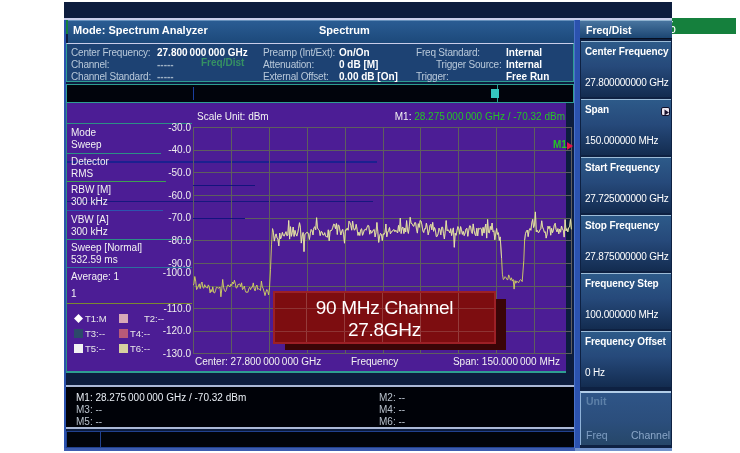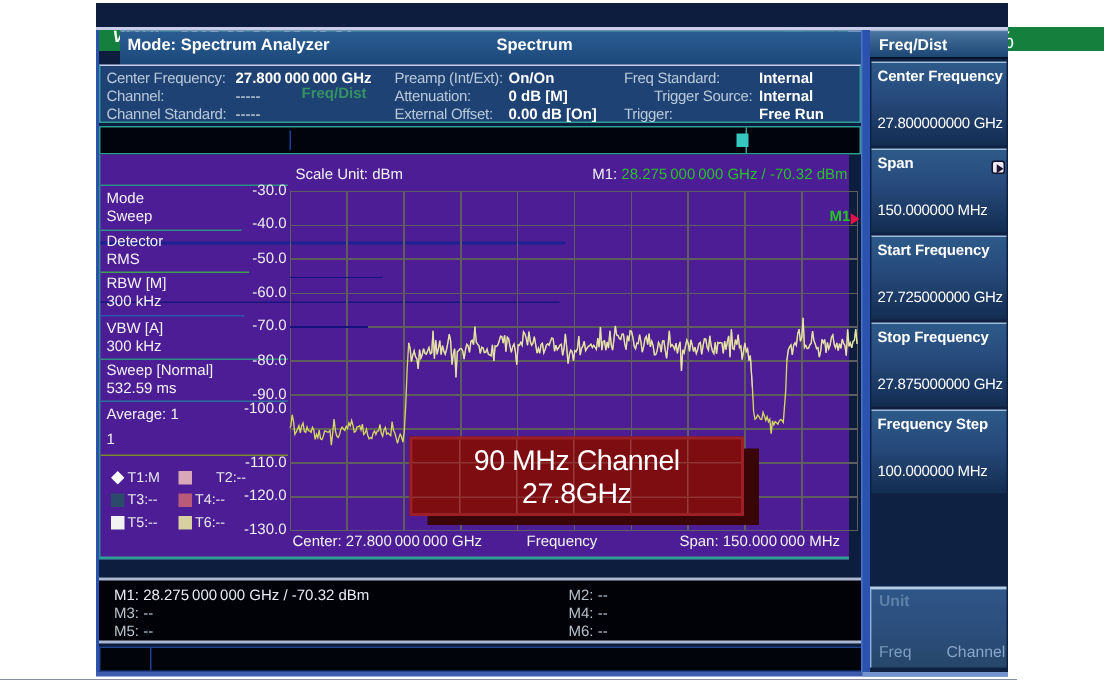--- a/index.html
+++ b/index.html
@@ -8,21 +8,21 @@
 #lborder { left:0; top:18px; width:2px; height:428px; background:#2b52ae; z-index:5; }
 #divider { left:510px; top:18px; width:6px; height:428px; background:#2b52ae; border-left:1px solid #4a72c8; z-index:5; }
 .abs { position:absolute; }
 
 
 #topbar { left:0; top:16px; width:672px; height:16px; background:#15803d; }
 #topsep { left:0; top:16px; width:608px; height:2px; background:#c9cdea; }
 #datetime { left:56px; top:1px; color:#fff; font-size:11px; font-weight:bold; letter-spacing:0.5px; }
 
 
-#modebar { left:16px; top:18px; width:512px; height:33px; background:linear-gradient(#2a5c93,#16406f); border-top:1px solid #6690bb;padding-left:10px; }
+#modebar { left:4px; top:18px; width:512px; height:33px; background:linear-gradient(#2a5c93,#16406f); border-top:1px solid #6690bb;padding-left:10px; }
 #modebar .t { position:absolute; left:5px; top:3px; color:#fff; font-size:11px; font-weight:bold; }
 #modebar .s { position:absolute; left:251px; top:3px; color:#fff; font-size:11px; font-weight:bold; }
 
 
 #settings { left:2px; top:41px; width:508px; height:39px; background:#1d4273; border:1px solid #2e9e92; border-top:1px solid #c9cdea; }
 .lab { color:#b9c9da; font-size:10px; letter-spacing:-0.2px; white-space:nowrap; }
 .val { color:#ffffff; font-size:10px; font-weight:bold; }
 .dim-val { color:#9fb2c5; font-size:10px; font-weight:bold; }
 
 
@@ -288,19 +288,23 @@
         <span class="bv">27.725000000 GHz</span>
       </div>
     <div class="btn" style="top:195px;">
         <span class="bl">Stop Frequency</span>
         <span class="bv">27.875000000 GHz</span>
       </div>
     <div class="btn" style="top:253px;">
         <span class="bl">Frequency Step</span>
         <span class="bv">100.000000 MHz</span>
       </div>
+    <div class="btn" style="top:311px;">
+        <span class="bl">Frequency Offset</span>
+        <span class="bv">0 Hz</span>
+      </div>
     <div id="unitpanel">
         <span class="u">Unit</span>
         <span class="f">Freq</span>
         <span class="c">Channel</span>
       </div>
   </div>
 </div>
 
 </body></html>

